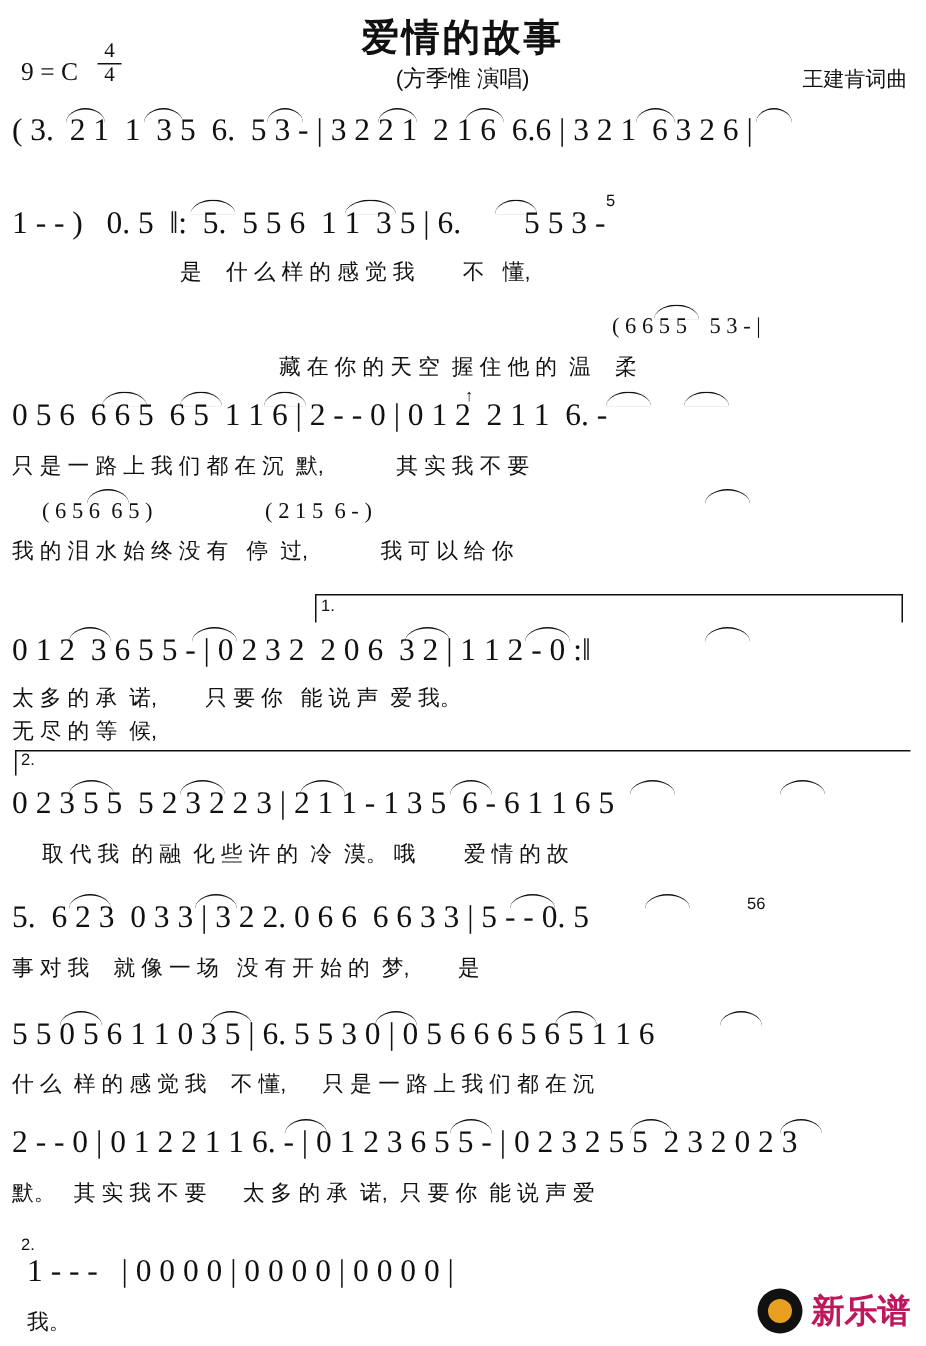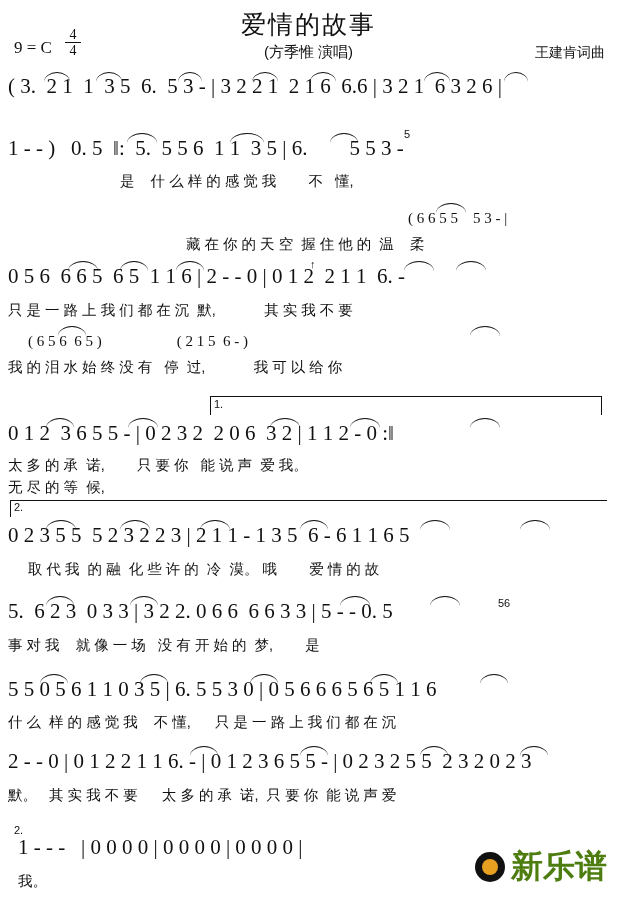--- a/index.html
+++ b/index.html
@@ -23,21 +23,21 @@
   }
 
   
   .title {
     position: absolute;
     top: 8px;
     left: 0;
     width: 617px;
     text-align: center;
     font-size: 25px;
-    font-weight: normal;
+    font-weight: bold;
     letter-spacing: 2px;
     font-family: "Liberation Sans", sans-serif;
   }
   .singer {
     position: absolute;
     top: 43px;
     left: 0;
     width: 617px;
     text-align: center;
     font-size: 15px;
@@ -133,24 +133,24 @@
     content: "";
     position: absolute;
     left: 7px;
     top: 7px;
     width: 16px;
     height: 16px;
     border-radius: 50%;
     background: #e8a020;
   }
   .logo-text {
-    font-size: 32px;
+    font-size: 22px;
     font-weight: bold;
     font-family: "Liberation Sans", sans-serif;
-    color: #4d7c0f;
+    color: #be185d;
   }
 </style>
 </head>
 <body>
 
 <div class="sheet">
 
   <div class="title">爱情的故事</div>
   <div class="singer">(方季惟  演唱)</div>
   <div class="key-sig">9 = C</div>

